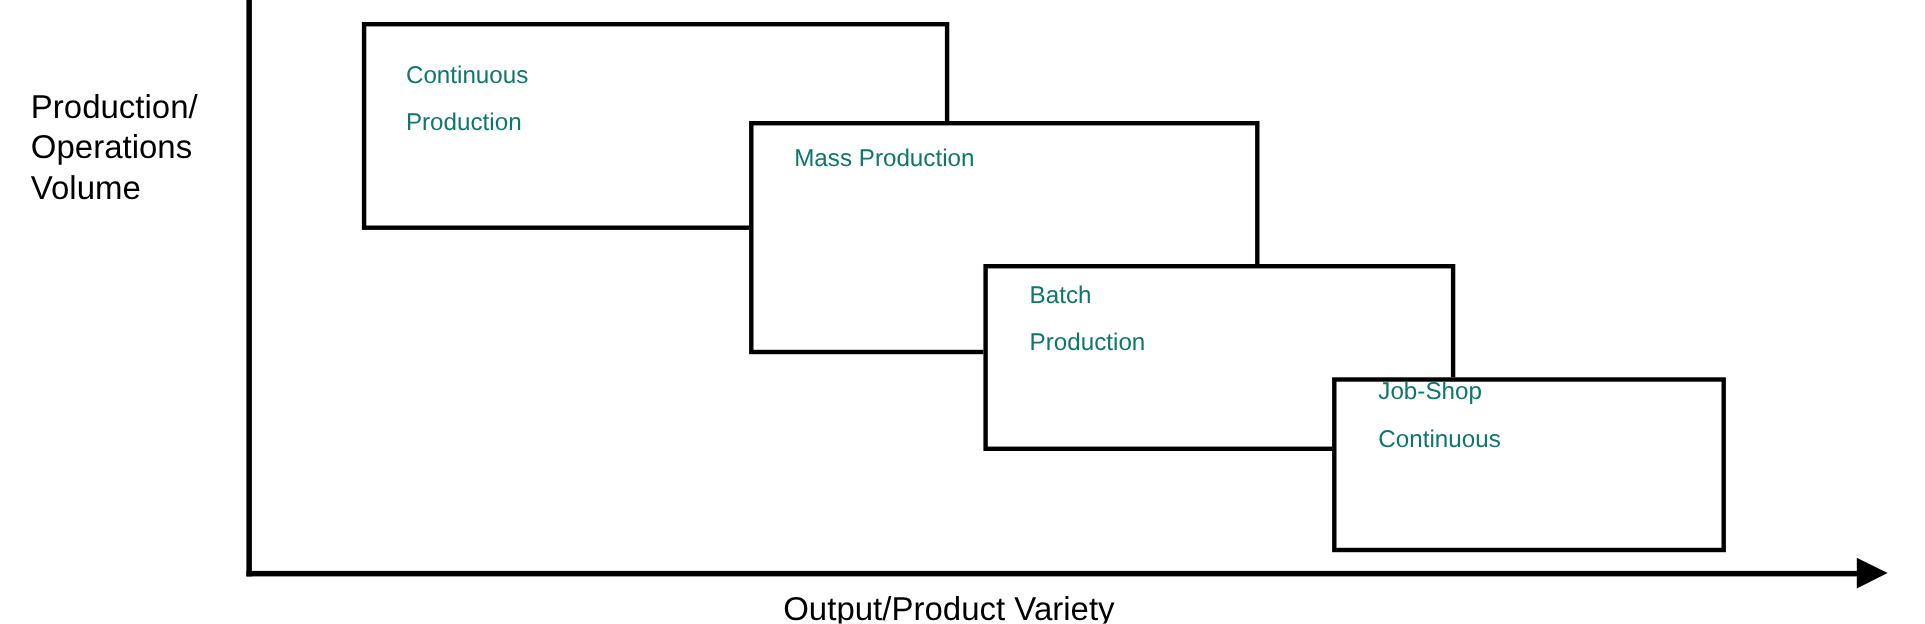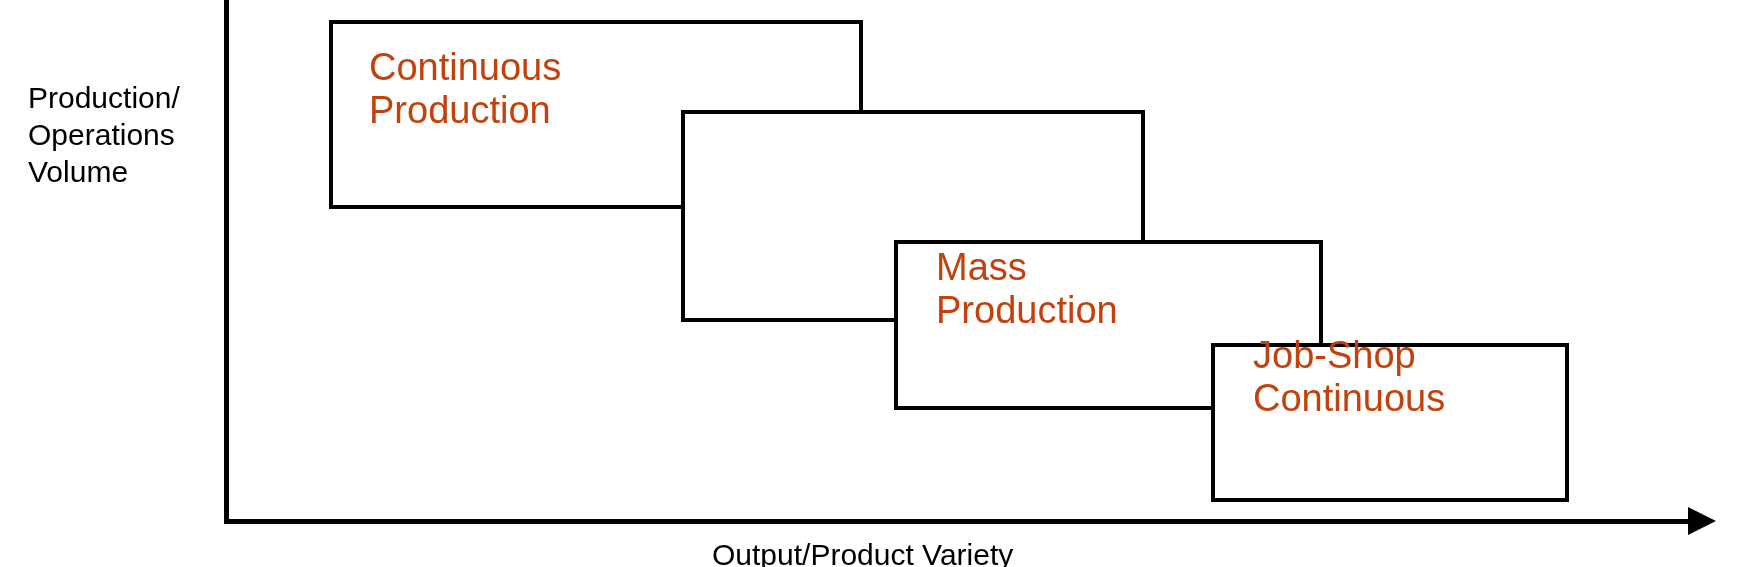--- a/index.html
+++ b/index.html
@@ -70,24 +70,24 @@
 
   
   .box {
     position: absolute;
     background: #ffffff;
     border: 4px solid #000000;
     box-sizing: border-box;
   }
   .box-label {
     position: absolute;
-    font-size: 38px;
+    font-size: 22px;
     line-height: 43px;
     white-space: pre-line;
-    color: #c2410c;
+    color: #0f766e;
   }
 
   .box-continuous { left: 329px; top: 20px;  width: 534px; height: 189px; z-index: 1; }
   .lbl-continuous { left: 369px; top: 46px;  z-index: 5; }
 
   .box-mass       { left: 681px; top: 110px; width: 464px; height: 212px; z-index: 2; }
   .lbl-mass       { left: 722px; top: 122px; z-index: 6; }
 
   .box-batch      { left: 894px; top: 240px; width: 429px; height: 170px; z-index: 3; }
   .lbl-batch      { left: 936px; top: 246px; z-index: 7; }
@@ -111,20 +111,21 @@
   <div class="axis-label-x">Output/Product Variety</div>
 
   <div class="box box-continuous"></div>
   <div class="box box-mass"></div>
   <div class="box box-batch"></div>
   <div class="box box-jobshop"></div>
 
   <div class="box-label lbl-continuous">Continuous
 Production</div>
 
+  <div class="box-label lbl-mass">Mass Production</div>
 
-  <div class="box-label lbl-batch">Mass
+  <div class="box-label lbl-batch">Batch
 Production</div>
 
   <div class="box-label lbl-jobshop">Job-Shop
 Continuous</div>
 
 </div>
 
 </body></html>

